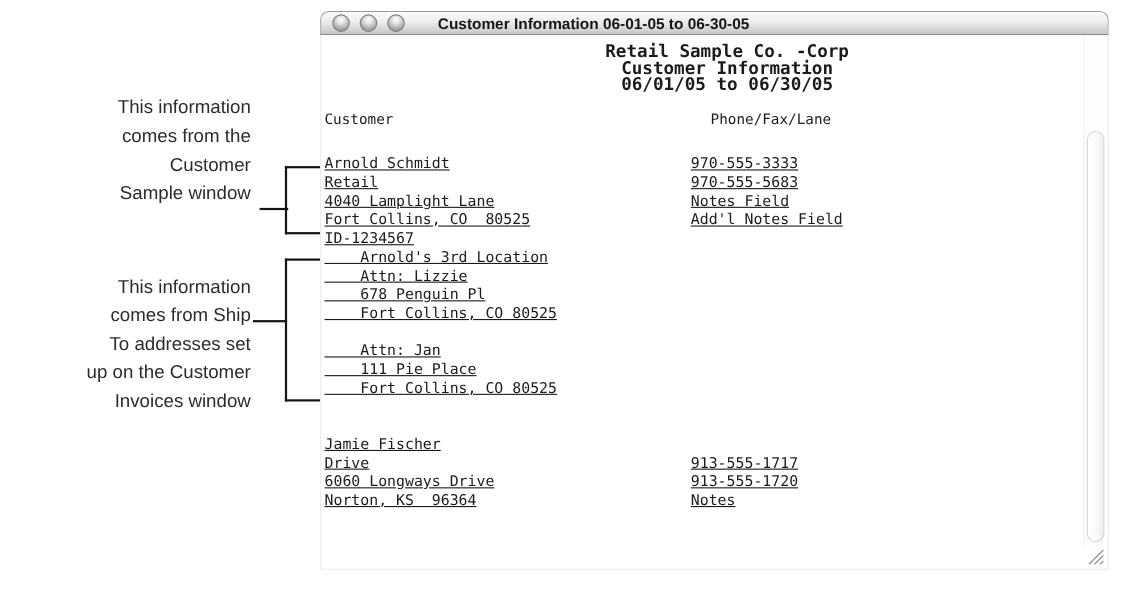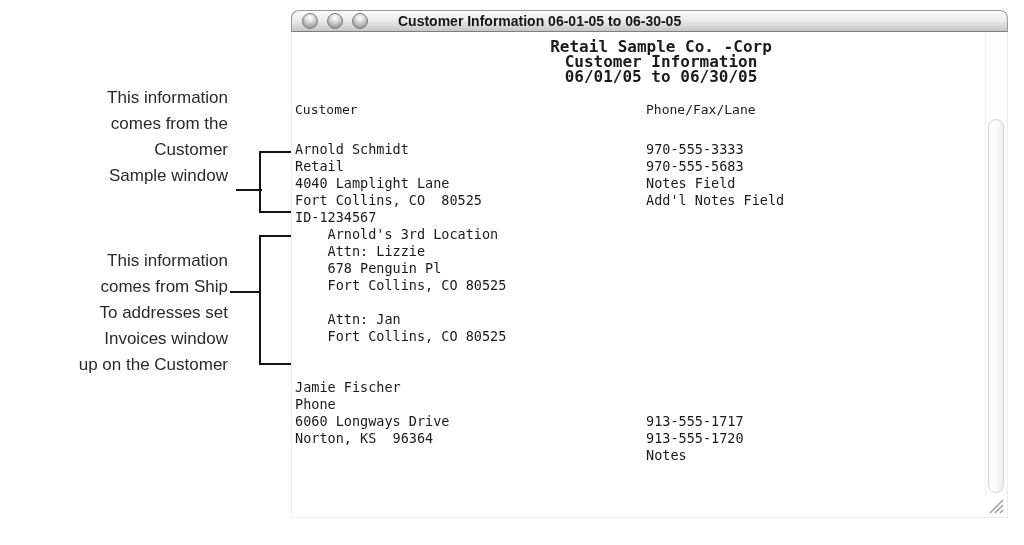--- a/index.html
+++ b/index.html
@@ -76,26 +76,27 @@
   }
   .col-header { position: absolute; top: 70px; font-size: 13px; white-space: pre; }
   .col-header.customer { left: 3px; }
   .col-header.phone    { left: 354px; }
 
   .report-col {
     position: absolute;
     top: 109px;
   }
   .report-col.customer { left: 3px; }
-  .report-col.phone    { left: 354px; }
+  .report-col.phone    { left: 336px; }
   .mono-line {
     height: 17px;
     line-height: 17px;
     font-size: 13.5px;
     white-space: pre;
+    text-decoration: underline;
   }
 
   
   .scrollbar {
     position: absolute;
     top: 0;
     right: 1px;
     width: 21px;
     height: 464px;
     background: #fdfdfd;
@@ -143,22 +144,22 @@
     <div>This information</div>
     <div>comes from the</div>
     <div>Customer</div>
     <div>Sample window</div>
   </div>
 
   <div class="callout callout-shipto">
     <div>This information</div>
     <div>comes from Ship</div>
     <div>To addresses set</div>
+    <div>up on the Customer</div>
     <div>Invoices window</div>
-    <div>up on the Customer</div>
   </div>
 
   <div class="ann-line" style="left:236px; top:189px; width:26px; height:2px;"></div>
   <div class="ann-line" style="left:259px; top:151px; width:2px; height:62px;"></div>
   <div class="ann-line" style="left:259px; top:151px; width:33px; height:2px;"></div>
   <div class="ann-line" style="left:259px; top:211px; width:33px; height:2px;"></div>
 
   <div class="ann-line" style="left:230px; top:291px; width:31px; height:2px;"></div>
   <div class="ann-line" style="left:259px; top:235px; width:2px; height:130px;"></div>
   <div class="ann-line" style="left:259px; top:235px; width:44px; height:2px;"></div>
@@ -191,25 +192,26 @@
         <div class="mono-line">Retail</div>
         <div class="mono-line">4040 Lamplight Lane</div>
         <div class="mono-line">Fort Collins, CO  80525</div>
         <div class="mono-line">ID-1234567</div>
         <div class="mono-line">    Arnold's 3rd Location</div>
         <div class="mono-line">    Attn: Lizzie</div>
         <div class="mono-line">    678 Penguin Pl</div>
         <div class="mono-line">    Fort Collins, CO 80525</div>
         <div class="mono-line"></div>
         <div class="mono-line">    Attn: Jan</div>
+        <div class="mono-line">    111 Pie Place</div>
         <div class="mono-line">    Fort Collins, CO 80525</div>
         <div class="mono-line"></div>
         <div class="mono-line"></div>
         <div class="mono-line">Jamie Fischer</div>
-        <div class="mono-line">Phone</div>
+        <div class="mono-line">Drive</div>
         <div class="mono-line">6060 Longways Drive</div>
         <div class="mono-line">Norton, KS  96364</div>
       </div>
 
       <div class="report-col phone mono">
         <div class="mono-line">970-555-3333</div>
         <div class="mono-line">970-555-5683</div>
         <div class="mono-line">Notes Field</div>
         <div class="mono-line">Add'l Notes Field</div>
         <div class="mono-line"></div>

